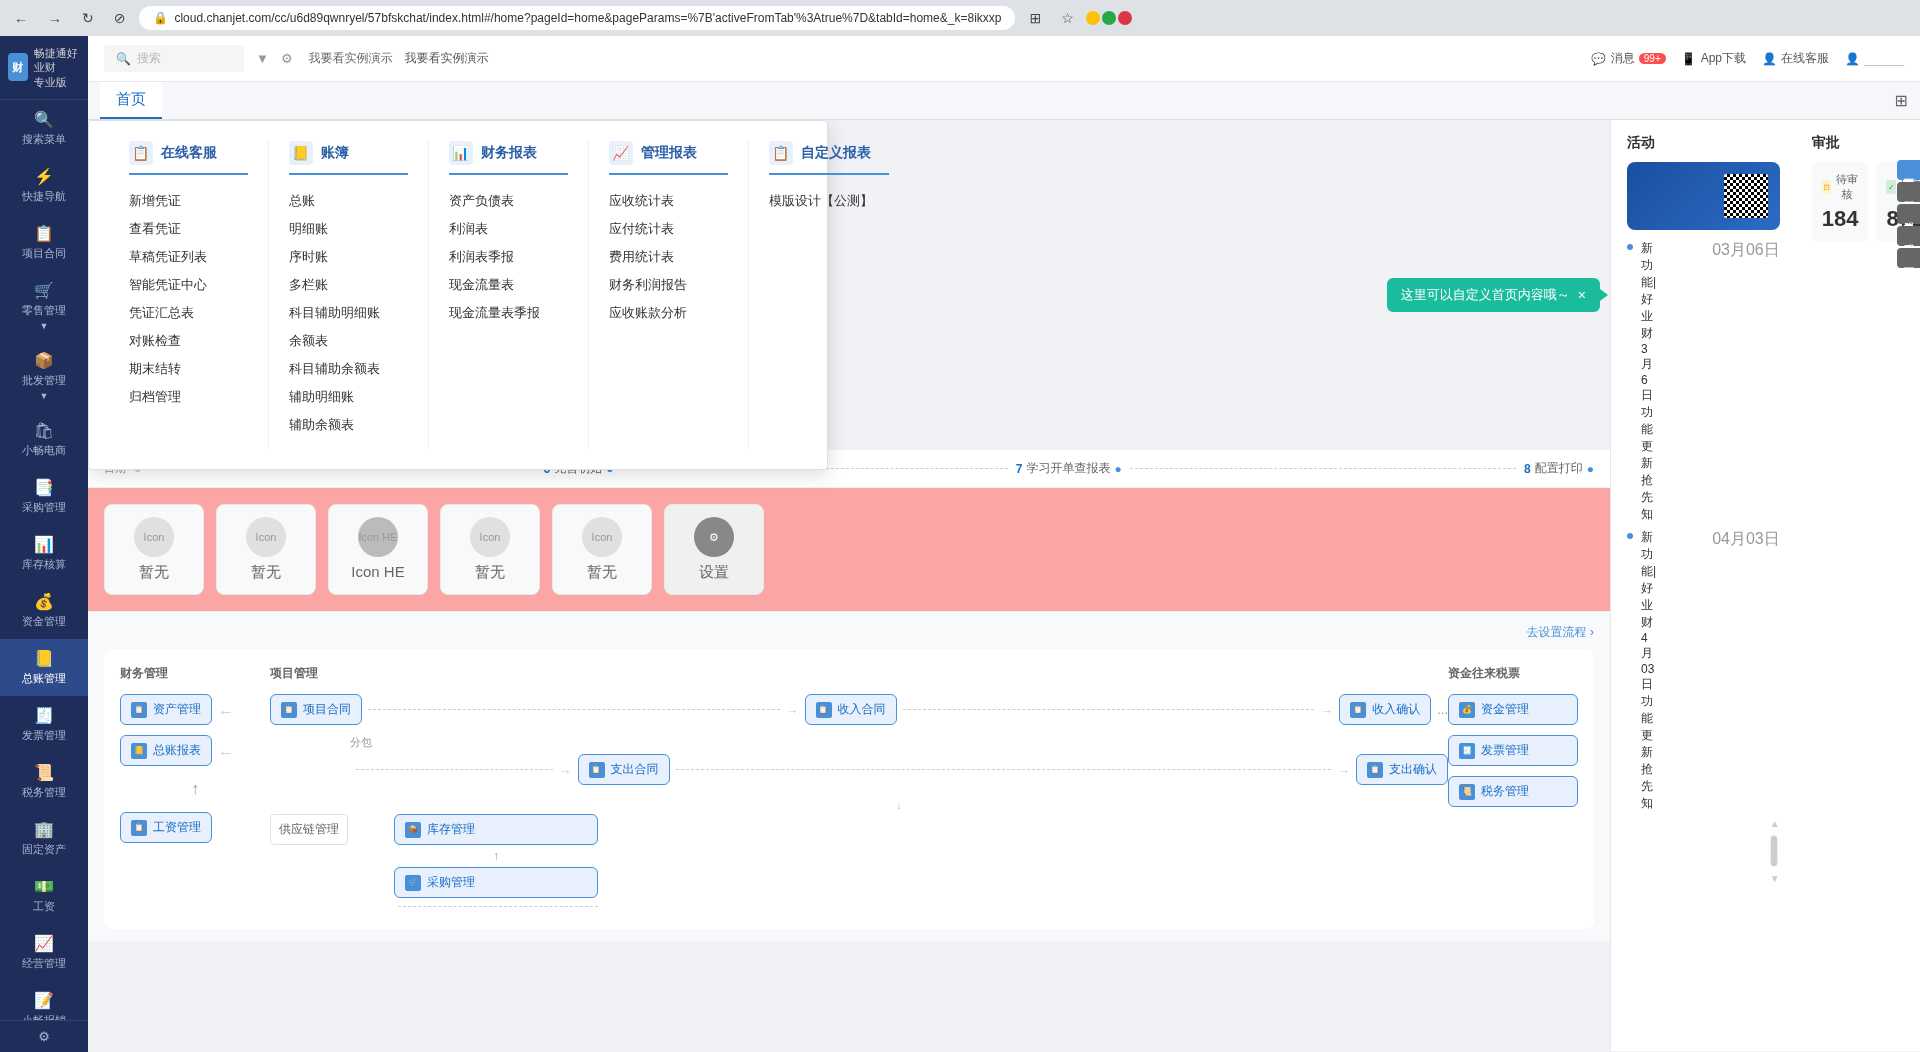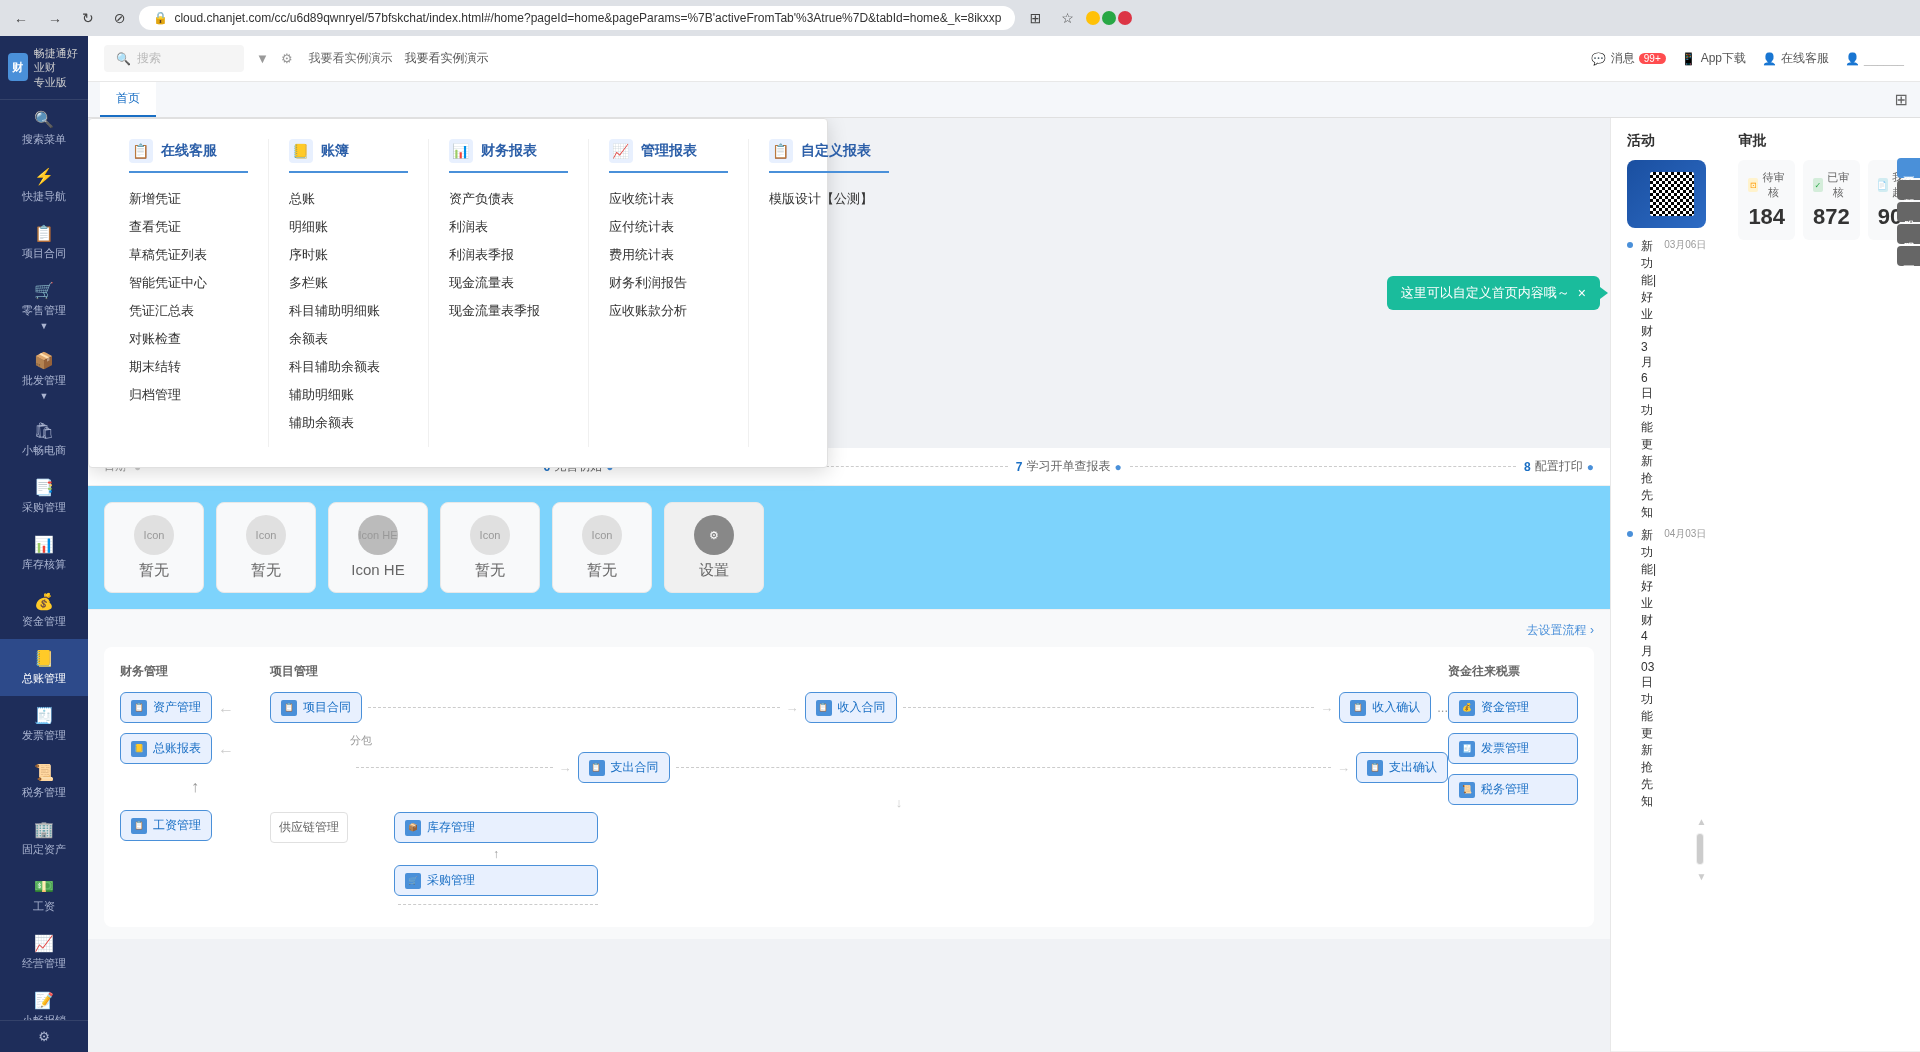--- a/index.html
+++ b/index.html
@@ -41,21 +41,21 @@
 
     
     .top-header { background: #fff; height: 46px; display: flex; align-items: center; padding: 0 16px; gap: 12px; border-bottom: 1px solid #e8e8e8; flex-shrink: 0; }
     .header-search { background: #f5f5f5; border-radius: 4px; padding: 5px 12px; font-size: 12px; color: #999; display: flex; align-items: center; gap: 6px; width: 140px; }
     .header-actions { margin-left: auto; display: flex; align-items: center; gap: 16px; }
     .header-action { display: flex; align-items: center; gap: 4px; cursor: pointer; color: #555; font-size: 12px; }
     .badge { background: #ff4d4f; color: #fff; border-radius: 10px; padding: 0 5px; font-size: 10px; min-width: 18px; text-align: center; }
 
     
     .tab-nav { background: #f5f7fa; display: flex; align-items: center; padding: 0 12px; border-bottom: 1px solid #e0e0e0; flex-shrink: 0; }
-    .page-tab { padding: 8px 16px; cursor: pointer; font-size: 12px; color: #555; border-bottom: 2px solid transparent; }
+    .page-tab { padding: 8px 16px; cursor: pointer; font-size: 15px; color: #555; border-bottom: 2px solid transparent; }
     .page-tab.active { color: #1a6fc4; border-bottom-color: #1a6fc4; background: #fff; }
     .tab-corner-btn { margin-left: auto; color: #666; cursor: pointer; font-size: 16px; }
 
     
     .content-area { flex: 1; display: flex; overflow: hidden; position: relative; }
     .main-panel { flex: 1; overflow-y: auto; padding: 0; position: relative; }
 
     
     .dropdown-overlay { position: absolute; top: 0; left: 0; right: 0; bottom: 0; z-index: 100; }
     .dropdown-menu { position: absolute; top: 0; left: 0; background: #fff; border: 1px solid #e0e0e0; border-radius: 4px; box-shadow: 0 4px 20px rgba(0,0,0,0.15); padding: 20px; display: flex; gap: 0; width: 740px; min-height: 350px; z-index: 200; }
@@ -66,21 +66,21 @@
     .menu-section-icon { width: 24px; height: 24px; background: #e8f0fe; border-radius: 4px; display: flex; align-items: center; justify-content: center; }
     .menu-item { padding: 5px 0; cursor: pointer; color: #333; font-size: 13px; display: block; }
 
     
     .steps-bar { background: #fff; padding: 10px 16px; display: flex; align-items: center; gap: 8px; font-size: 12px; color: #666; border-bottom: 1px solid #f0f0f0; flex-shrink: 0; overflow: hidden; }
     .step-item { display: flex; align-items: center; gap: 4px; white-space: nowrap; }
     .step-num { color: #1a6fc4; font-weight: bold; }
     .step-line { flex: 1; height: 1px; border-top: 1px dashed #ccc; min-width: 30px; }
 
     
-    .icon-grid-row { background: #7dd3fc; padding: 16px; display: flex; gap: 12px; border-bottom: 1px solid #f0f0f0; flex-shrink: 0; }
+    .icon-grid-row { background: #fca5a5; padding: 16px; display: flex; gap: 12px; border-bottom: 1px solid #f0f0f0; flex-shrink: 0; }
     .icon-card { width: 100px; background: #f8f9fa; border-radius: 8px; display: flex; flex-direction: column; align-items: center; padding: 12px 8px; cursor: pointer; gap: 6px; border: 1px solid #e8e8e8; }
     .icon-placeholder { width: 40px; height: 40px; border-radius: 50%; background: #e0e0e0; display: flex; align-items: center; justify-content: center; color: #999; font-size: 11px; }
     .icon-label { font-size: 15px; color: #666; text-align: center; }
     .icon-card.settings-card { background: #f0f0f0; }
     .icon-card.settings-card .icon-placeholder { background: #bbb; color: #fff; }
     .flow-node { background: #e8f0fe; border: 1px solid #4a90d9; border-radius: 6px; padding: 6px 10px; font-size: 12px; color: #1a6fc4; display: flex; align-items: center; gap: 6px; white-space: nowrap; cursor: pointer; }
     .flow-node-icon { width: 16px; height: 16px; background: #4a90d9; border-radius: 2px; display: flex; align-items: center; justify-content: center; color: #fff; font-size: 8px; flex-shrink: 0; }
     .flow-arrow-down { text-align: center; color: #999; font-size: 16px; margin: 4px 0; }
 
     
@@ -89,21 +89,21 @@
     .right-section-title { font-size: 14px; font-weight: 600; color: #333; margin-bottom: 10px; }
 
     
     .activity-banner { background: linear-gradient(135deg, #1a4fa0 0%, #2d6bc4 100%); border-radius: 8px; padding: 12px; color: #fff; position: relative; overflow: hidden; }
     .banner-join-btn { background: #ff4d4f; color: #fff; border: none; border-radius: 4px; padding: 4px 10px; font-size: 11px; cursor: pointer; margin-top: 8px; }
 
     
     .news-item { display: flex; align-items: flex-start; gap: 8px; margin-bottom: 6px; }
     .news-dot { width: 6px; height: 6px; border-radius: 50%; background: #4a90d9; flex-shrink: 0; margin-top: 4px; }
     .news-text { font-size: 12px; color: #333; flex: 1; }
-    .news-date { font-size: 10px; color: #999; white-space: nowrap; }
+    .news-date { font-size: 16px; color: #999; white-space: nowrap; margin-left: 48px; }
 
     
     .approval-cards { display: flex; gap: 8px; }
     .approval-card { flex: 1; background: #f8f9fa; border-radius: 6px; padding: 10px; text-align: center; }
     .approval-card-label { font-size: 11px; color: #666; display: flex; align-items: center; gap: 4px; justify-content: center; margin-bottom: 4px; }
     .approval-num { font-size: 22px; font-weight: bold; color: #333; }
     .approval-icon { width: 14px; height: 14px; border-radius: 2px; display: inline-flex; align-items: center; justify-content: center; font-size: 8px; }
     .icon-pending { background: #fff3cd; color: #ff9900; }
     .icon-approved { background: #d4edda; color: #28a745; }
     .icon-sent { background: #d1ecf1; color: #17a2b8; }

